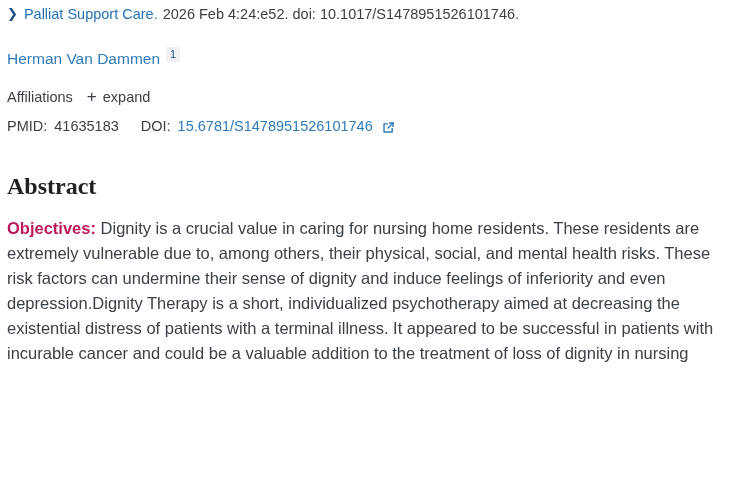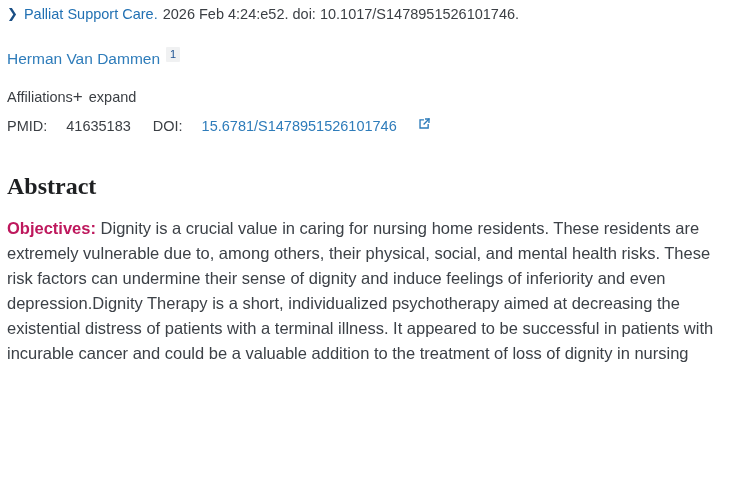--- a/index.html
+++ b/index.html
@@ -86,20 +86,21 @@
   }
 
   
   .aff-row {
     margin-top: 18px;
     font-size: 14.5px;
     line-height: 20px;
     color: #3b3f44;
     display: flex;
     align-items: center;
+    gap: 14px;
   }
   .expand-btn {
     background: none;
     border: none;
     padding: 0;
     margin: 0;
     font: inherit;
     color: #3b3f44;
     cursor: pointer;
     display: inline-flex;
@@ -116,21 +117,21 @@
   
   .ids-row {
     margin-top: 9px;
     font-size: 14.5px;
     line-height: 20px;
     color: #3b3f44;
     display: flex;
     align-items: center;
     gap: 22px;
   }
-  .id-group { display: inline-flex; gap: 19px; }
+  .id-group { display: inline-flex; align-items: center; gap: 7px; }
   .doi-link {
     color: #2e7cba;
     text-decoration: none;
     cursor: pointer;
   }
   .ext-icon { margin-left: 2px; position: relative; top: 1px; }
 
   
   h2.abstract-heading {
     font-family: "Liberation Serif", "DejaVu Serif", serif;

